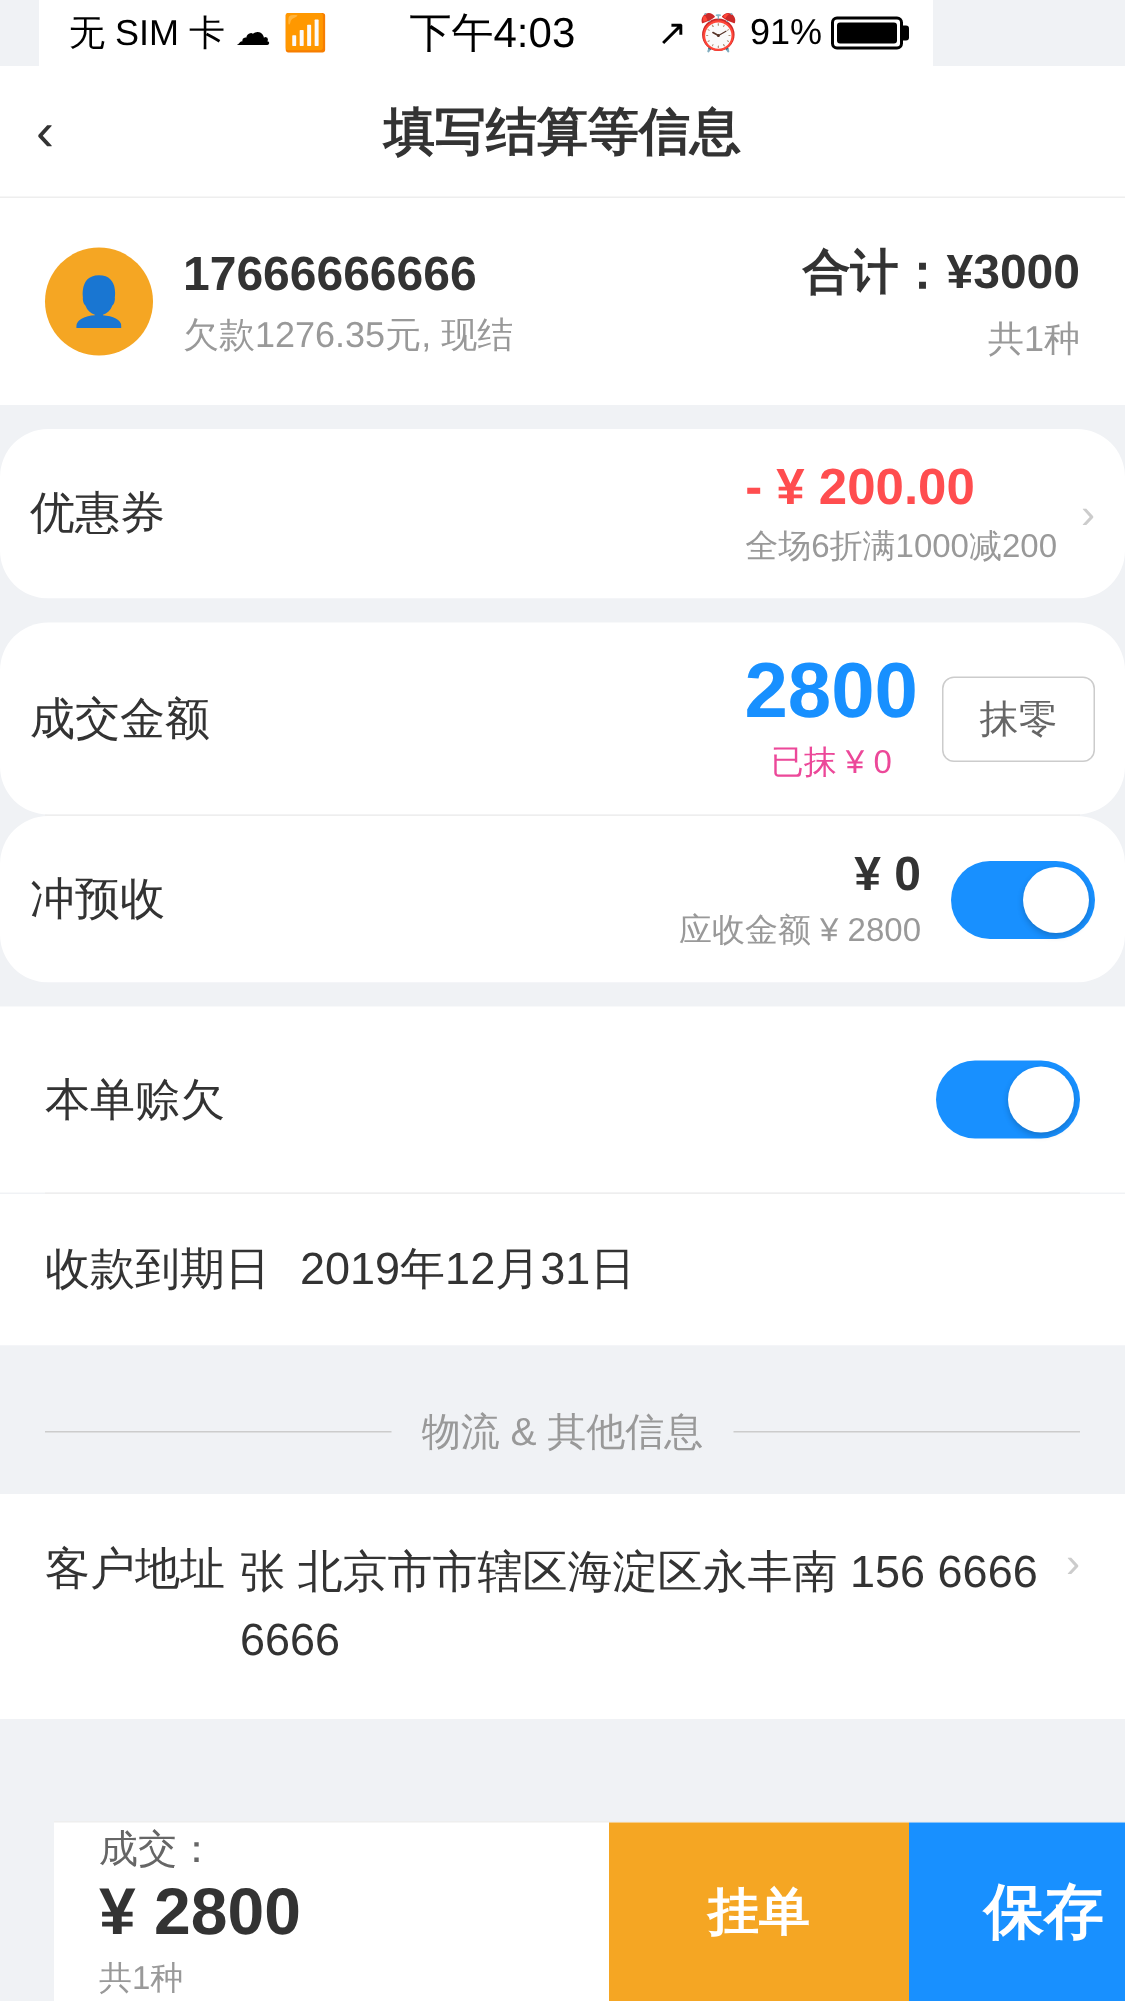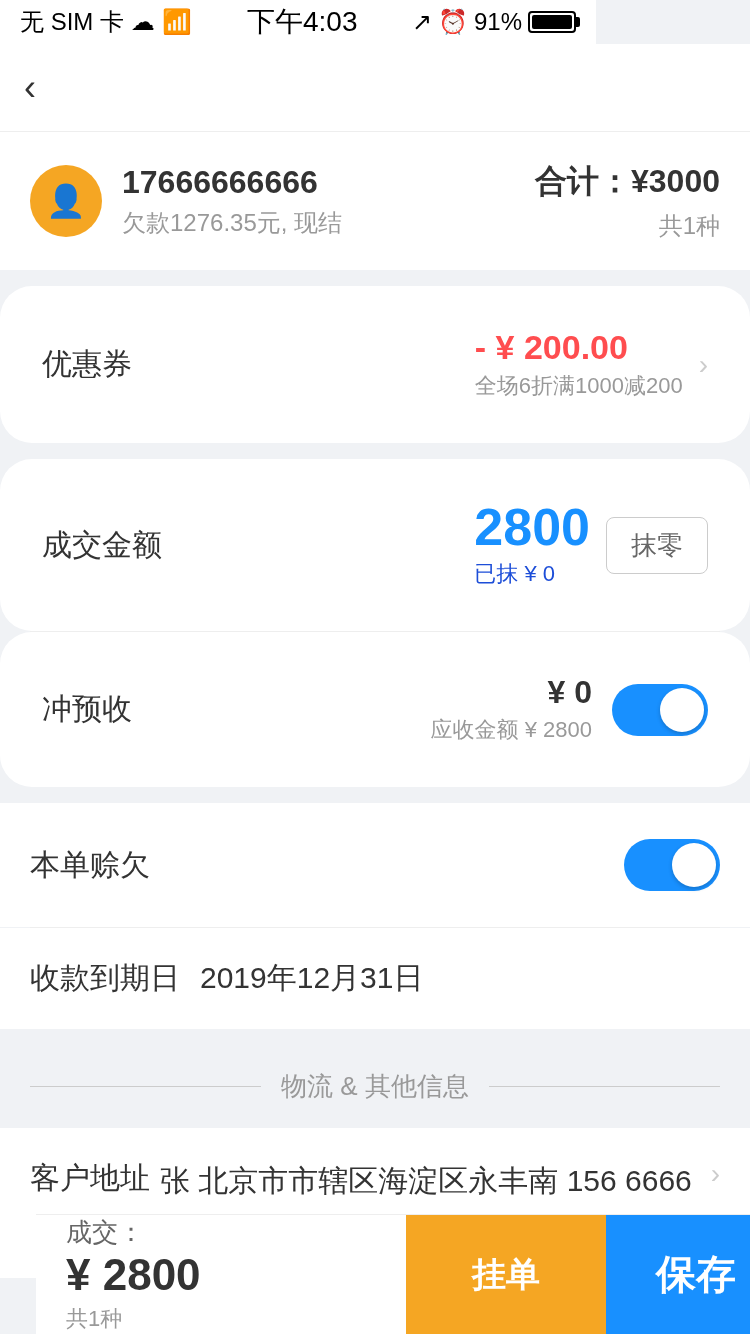--- a/index.html
+++ b/index.html
@@ -18,20 +18,21 @@
     .status-bar {
       width: 596px;
       height: 44px;
       background: #fff;
       display: flex;
       align-items: center;
       justify-content: space-between;
       padding: 0 20px;
       font-size: 24px;
       color: #000;
+      margin-left: 26px;
     }
     .status-left { display: flex; align-items: center; gap: 8px; }
     .status-center { font-weight: 500; font-size: 28px; }
     .status-right { display: flex; align-items: center; gap: 6px; font-size: 24px; }
     .battery-icon {
       width: 48px; height: 22px; border: 2px solid #000; border-radius: 4px; position: relative; display: inline-flex; align-items: center;
     }
     .battery-icon::after {
       content: ''; position: absolute; right: -6px; top: 50%; transform: translateY(-50%);
       width: 4px; height: 10px; background: #000; border-radius: 0 2px 2px 0;
@@ -87,35 +88,35 @@
 
     
     .divider { height: 16px; background: #f0f2f5; }
     .thin-divider { height: 1px; background: #eee; margin: 0 30px; }
 
     
     .row {
       display: flex;
       align-items: center;
       justify-content: space-between;
-      padding: 42px;
+      padding: 20px;
       background: #fff;
       border-radius: 32px;
     }
     .row-label { font-size: 30px; color: #333; }
     .row-right { display: flex; align-items: center; gap: 16px; }
 
     
     .coupon-amount { font-size: 34px; font-weight: 600; color: #ff4d4f; }
     .coupon-desc { font-size: 22px; color: #999; margin-top: 4px; text-align: right; }
     .chevron { font-size: 28px; color: #ccc; }
 
     
     .deal-amount-value { font-size: 52px; font-weight: 700; color: #1890ff; line-height: 1; }
-    .deal-amount-sub { font-size: 22px; color: #1d4ed8; margin-top: 6px; text-align: left; }
+    .deal-amount-sub { font-size: 22px; color: #ec4899; margin-top: 6px; text-align: center; }
     .round-btn {
       border: 1px solid #ccc;
       border-radius: 8px;
       padding: 10px 24px;
       font-size: 26px;
       color: #666;
       background: #fff;
       cursor: pointer;
     }
 
@@ -239,20 +240,21 @@
     <span>⏰</span>
     <span>91%</span>
     <div class="battery-icon">
       <div class="battery-fill"></div>
     </div>
   </div>
 </div>
 
 <div class="nav-bar">
   <span class="nav-back">‹</span>
+  <span class="nav-title">填写结算等信息</span>
 </div>
 
 <div class="customer-card">
   <div class="avatar">
     <span>👤</span>
   </div>
   <div class="customer-info">
     <div class="customer-phone">17666666666</div>
     <div class="customer-debt">欠款1276.35元, 现结</div>
   </div>

